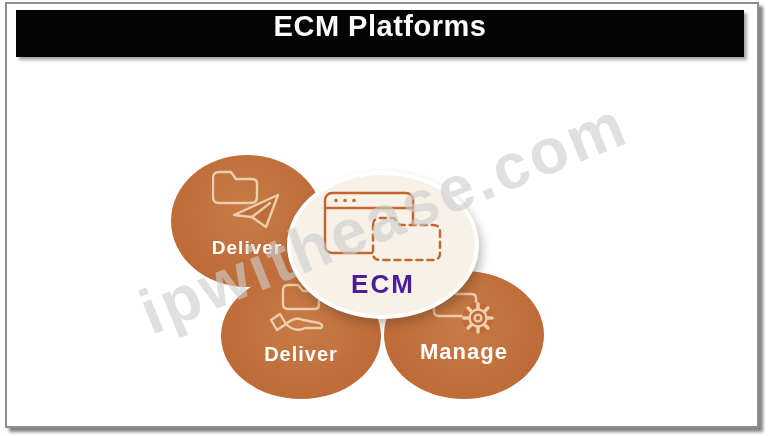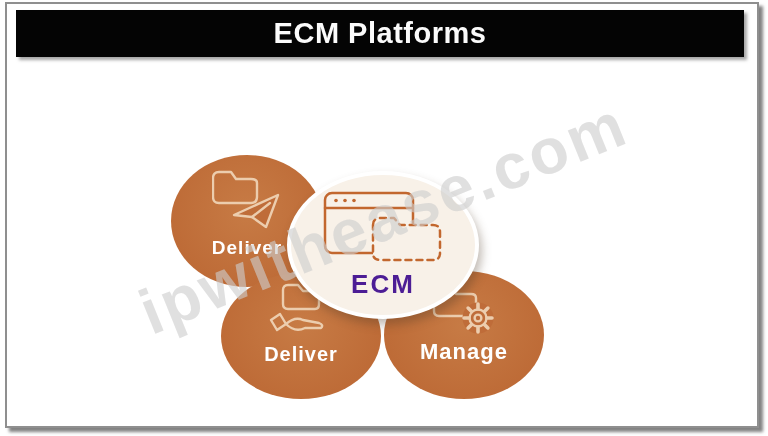--- a/index.html
+++ b/index.html
@@ -11,21 +11,21 @@
   .frame{
     position:absolute;left:5px;top:2px;width:750px;height:422px;
     background:#ffffff;border:2px solid #8f8f8f;
     box-shadow:4px 4px 3px rgba(90,90,90,.75);
     overflow:hidden;
   }
   
   .titlebar{
     position:absolute;left:9px;top:6px;width:728px;height:47px;
     background:#040404;box-shadow:3px 3px 3px rgba(120,120,120,.65);
-    display:flex;align-items:center;justify-content:center;z-index:5;
+    display:flex;justify-content:center;z-index:5;
   }
   .titlebar .title{
     color:#fbfbfb;font-size:29px;font-weight:bold;letter-spacing:.5px;
   }
   
   .petal{
     position:absolute;border-radius:50%;
     background:radial-gradient(ellipse at 50% 42%, #c77b45 0%, #bd6a36 78%);
     display:flex;flex-direction:column;align-items:center;
   }

